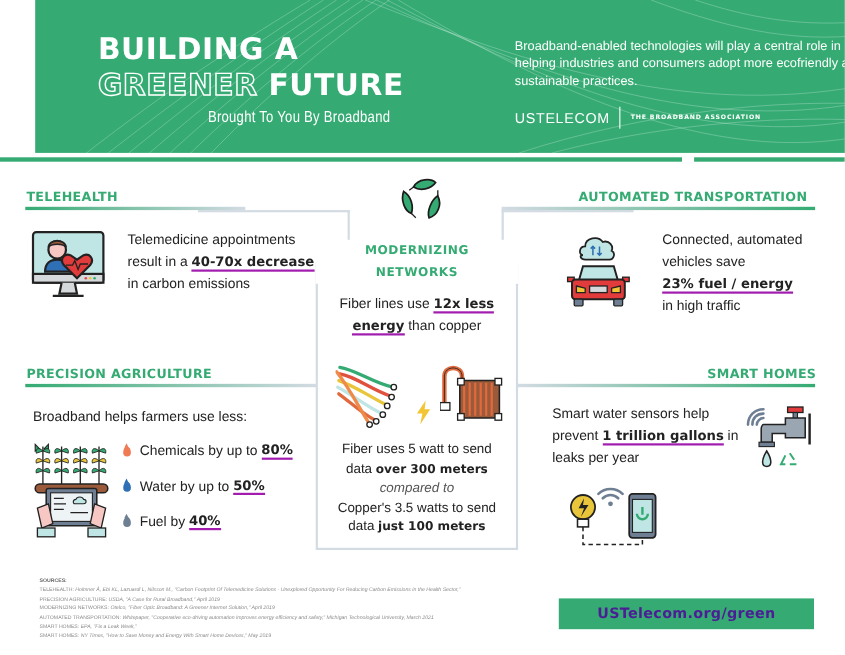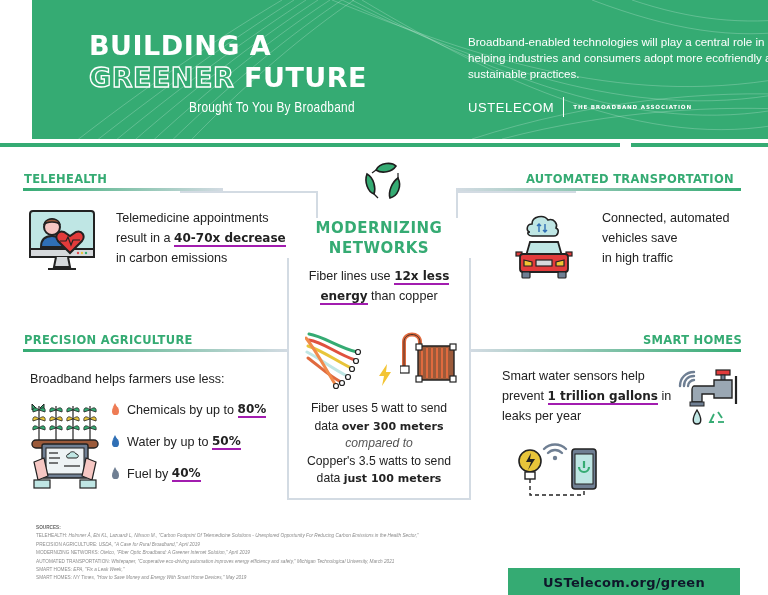--- a/index.html
+++ b/index.html
@@ -25,32 +25,32 @@
   .sec-line { position: absolute; height: 3px; }
 
   .conn { position: absolute; border-color: #d3dbe3; border-style: solid; border-width: 0; }
 
   .body-text { position: absolute; font-family: "Liberation Sans", sans-serif; font-size: 12.6px; line-height: 20px; color: #222; }
   .hl { font-family: "DejaVu Sans", sans-serif; font-weight: bold; font-size: 12px; border-bottom: 2px solid #a21caf; }
   .bold { font-family: "DejaVu Sans", sans-serif; font-weight: bold; font-size: 11px; }
   .ital { font-style: italic; color: #555; }
 
   .center-box { position: absolute; left: 287px; top: 239px; width: 184px; height: 261px; border: 2px solid #d3dbe3; background: #fff; }
-  .center-title { position: absolute; left: 287px; top: 218px; width: 184px; text-align: center; font-family: "DejaVu Sans", sans-serif; font-weight: bold; font-size: 15px; line-height: 20px; color: #35ab73; background: #fff; letter-spacing: 0.5px; }
+  .center-title { position: absolute; left: 287px; top: 218px; width: 184px; text-align: center; font-family: "DejaVu Sans", sans-serif; font-weight: bold; font-size: 11px; line-height: 20px; color: #35ab73; background: #fff; letter-spacing: 0.5px; }
 
   .ag-item { position: absolute; left: 112px; display: flex; align-items: center; font-family: "Liberation Sans", sans-serif; font-size: 12.6px; color: #222; }
   .drop { width: 7px; height: 9px; border-radius: 50% 50% 50% 50% / 60% 60% 40% 40%; margin-right: 8px; position: relative; }
   .drop::before { content: ""; position: absolute; left: 1px; top: -3px; width: 0; height: 0; border-left: 2.5px solid transparent; border-right: 2.5px solid transparent; border-bottom: 4px solid; border-bottom-color: inherit; }
 
   .sources { position: absolute; left: 36px; top: 524px; font-family: "Liberation Sans", sans-serif; font-size: 4.7px; line-height: 8.4px; color: #8b8b8b; }
   .sources .head { font-weight: bold; color: #666; }
   .sources .lab { color: #8b8b8b; }
   .sources em { font-style: italic; }
 
-  .url-btn { position: absolute; left: 508px; top: 544px; width: 232px; height: 28px; background: #35ab73; color: #0f172a; font-family: "DejaVu Sans", sans-serif; font-weight: bold; font-size: 13px; display: flex; align-items: center; justify-content: center; letter-spacing: 0.3px; text-decoration: none; margin-top: 24px; }
+  .url-btn { position: absolute; left: 508px; top: 544px; width: 232px; height: 28px; background: #35ab73; color: #4c1d95; font-family: "DejaVu Sans", sans-serif; font-weight: bold; font-size: 13px; display: flex; align-items: center; justify-content: center; letter-spacing: 0.3px; text-decoration: none; }
 </style>
 </head>
 <body>
 
 <div class="header">
   <svg class="lines" width="768" height="139">
     <g fill="none" stroke="#ffffff" stroke-opacity="0.28" stroke-width="0.8">
       <path d="M20 160 C 120 80, 200 30, 250 0"></path>
       <path d="M40 160 C 140 80, 215 30, 262 0"></path>
       <path d="M60 160 C 155 80, 228 30, 274 0"></path>
@@ -195,20 +195,21 @@
   <rect x="8" y="44" width="48" height="18" rx="3" fill="#e23b3b" stroke="#222" stroke-width="1.8"></rect>
   <path d="M12 50 L20 52 L20 56 L12 56 Z" fill="#f3c433" stroke="#222" stroke-width="1.2"></path>
   <path d="M52 50 L44 52 L44 56 L52 56 Z" fill="#f3c433" stroke="#222" stroke-width="1.2"></path>
   <rect x="24" y="50" width="16" height="6" fill="#d6d9dc" stroke="#222" stroke-width="1.2"></rect>
   <rect x="10" y="62" width="8" height="6" rx="1" fill="#6f7f93" stroke="#222" stroke-width="1.2"></rect>
   <rect x="46" y="62" width="8" height="6" rx="1" fill="#6f7f93" stroke="#222" stroke-width="1.2"></rect>
 </svg>
 
 <div class="body-text" style="left:602px; top:208px; width:150px;">
   <div>Connected, automated vehicles save</div>
+  <div><span class="hl">23% fuel / energy</span></div>
   <div>in high traffic</div>
 </div>
 
 <div class="sec-title" style="left:24px; top:333px;">PRECISION AGRICULTURE</div>
 <div class="sec-line" style="left:23px; top:349px; width:265px; background:linear-gradient(90deg,#35ab73,#d3dbe3);"></div>
 
 <div class="body-text" style="left:30px; top:369px;">Broadband helps farmers use less:</div>
 
 <svg style="position:absolute; left:30px; top:400px;" width="70" height="92" viewBox="0 0 70 92">
   <g stroke="#222" stroke-width="1">

